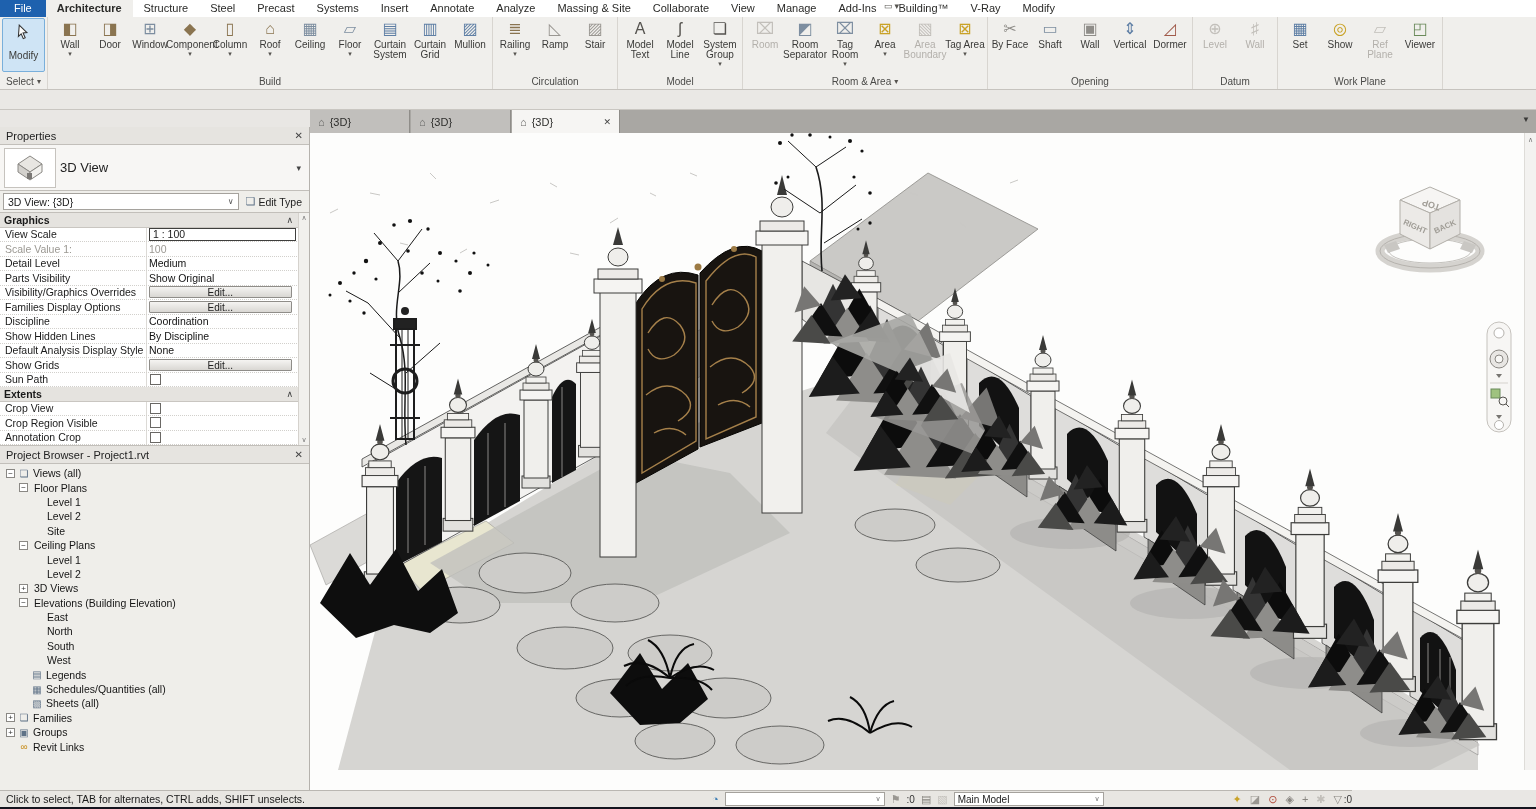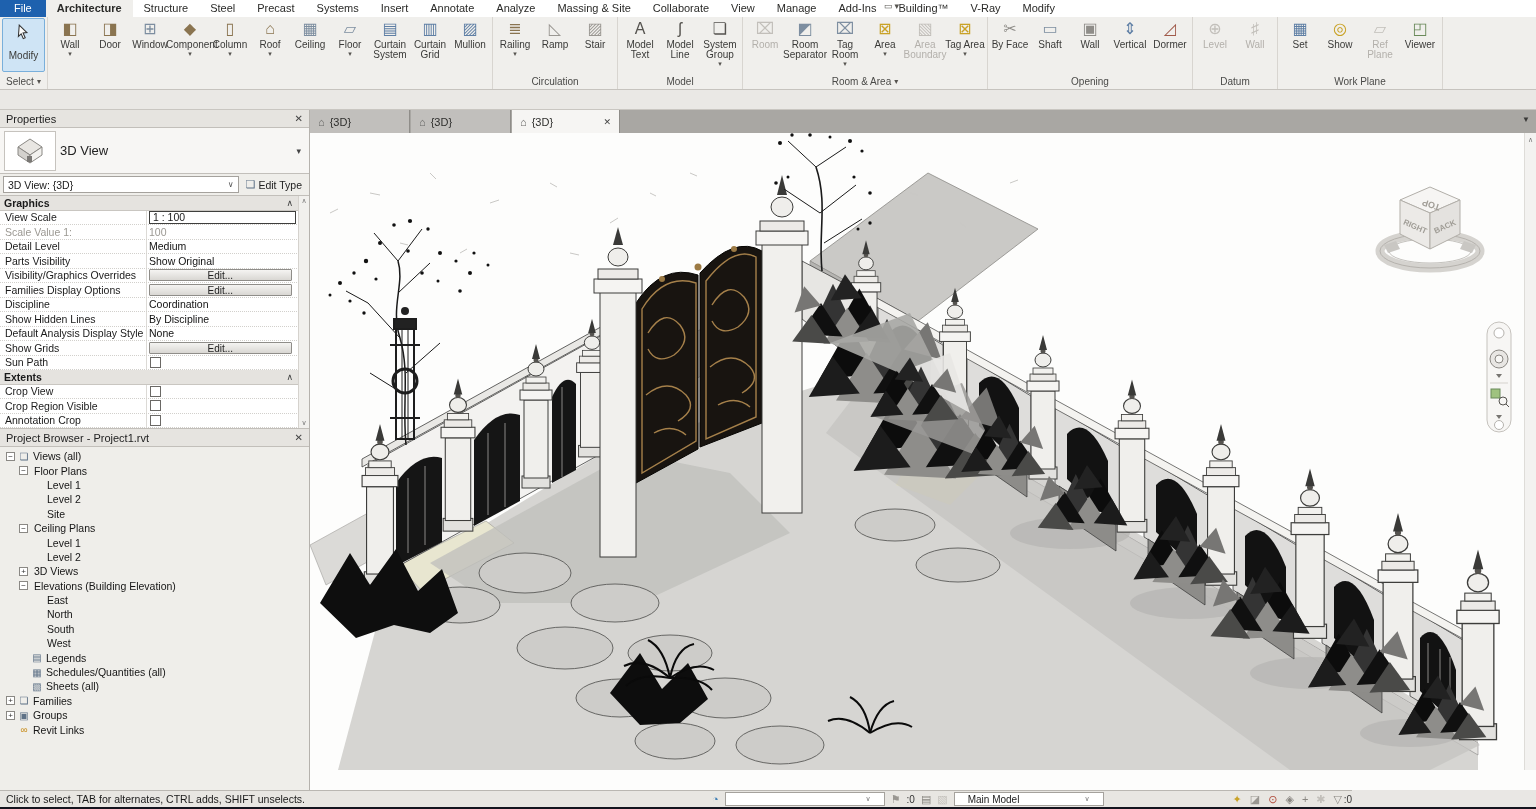--- a/index.html
+++ b/index.html
@@ -27,21 +27,21 @@
   .plabel{height:15px;font-size:10px;color:#4a4a48;display:flex;justify-content:center;align-items:center;gap:3px}
   .parrow{font-size:8px;color:#55534f;display:none}
   .parrow.show,.select-panel .parrow{display:inline}
   .select-panel{width:48px}
   .modify-btn{width:44px;height:54px;background:#cfe4f5;border:1px solid #79afdb;border-radius:2px;justify-content:flex-start;padding-top:5px}
   .modify-btn .blabel{margin-top:6px}
 
   .optionsbar{position:absolute;left:0;top:90px;width:1536px;height:20px;background:#eae8e5;border-bottom:1px solid #c9c6c1}
 
   
-  .leftcol{position:absolute;left:0;top:110px;width:310px;height:680px;background:#efeeea;border-right:1px solid #b5b2ad}
+  .leftcol{position:absolute;left:0;top:127px;width:310px;height:680px;background:#efeeea;border-right:1px solid #b5b2ad}
   .paltitle{height:18px;background:#e6e4e0;border-bottom:1px solid #c2bfba;display:flex;align-items:center;padding:0 6px;font-size:11px;color:#222}
   .paltitle .x{margin-left:auto;font-size:10px;color:#444}
   .typesel{height:46px;background:#f7f6f4;border-bottom:1px solid #c2bfba;display:flex;align-items:center}
   .typesel .thumb{width:52px;height:40px;margin:2px 4px;background:#fff;border:1px solid #c6c3be;display:flex;align-items:center;justify-content:center}
   .typesel .tlabel{font-size:13px;color:#222}
   .typesel .tdrop{margin-left:auto;padding-right:8px;font-size:9px;color:#444}
   .instrow{height:22px;display:flex;align-items:center;padding:2px 3px;gap:3px;border-bottom:1px solid #c2bfba;background:#efeeea}
   .instcombo{flex:1;height:17px;background:#fff;border:1px solid #a5a29d;display:flex;align-items:center;padding:0 4px;font-size:10.5px}
   .instcombo .chev{margin-left:auto;font-size:8px;color:#555}
   .edittype{height:18px;display:flex;align-items:center;gap:3px;background:none;border:none;font-family:inherit;font-size:10.5px;color:#222;padding:0 4px}
@@ -92,21 +92,21 @@
   .canvas{position:absolute;left:0;top:23px;width:1214px;height:637px;background:#fdfdfc;overflow:hidden}
   .vscroll{position:absolute;right:0;top:23px;width:12px;height:637px;background:#f3f2f0;border-left:1px solid #dedcd8;font-size:7px;color:#777;text-align:center;padding-top:3px}
 
   .viewcube{position:absolute;right:34px;top:32px;width:120px;height:120px}
   .navbar{position:absolute;right:12px;top:188px;width:26px;height:112px}
 
   
   .statusbar{position:absolute;left:0;top:790px;width:1352px;height:17px;background:#e8e6e2;border-top:1px solid #bab7b2;display:flex;align-items:center;font-size:10.5px;color:#1a1a1a}
   .sb-hint{padding-left:6px;white-space:nowrap}
   .sb-mid{position:absolute;left:712px;display:flex;align-items:center;gap:6px}
-  .sb-combo{width:160px;height:14px;background:#fff;border:1px solid #a5a29d;display:flex;align-items:center;padding:0 13px;font-size:10px;color:#222}
+  .sb-combo{width:160px;height:14px;background:#fff;border:1px solid #a5a29d;display:flex;align-items:center;padding:0 3px;font-size:10px;color:#222}
   .sb-combo .chev{margin-left:auto;font-size:7px;color:#777}
   .sb-combo.mm{width:150px}
   .sbi{font-size:11px;line-height:11px}
   .sb-count{font-size:10px;color:#333}
   .sb-right{position:absolute;right:10px;display:flex;align-items:center;gap:8px}
   .bottomsliver{position:absolute;left:0;top:807px;width:1536px;height:2px;background:#14141e}
 </style>
 </head>
 <body>
 
@@ -204,20 +204,23 @@
             <button class="bigbtn">
                 <span class="bicon" style="color: rgb(95, 127, 165);">▥</span>
                 <span class="blabel">Curtain Grid</span>
 
               </button>
             <button class="bigbtn">
                 <span class="bicon" style="color: rgb(95, 127, 165);">▨</span>
                 <span class="blabel">Mullion</span>
 
               </button>
+          </div>
+          <div class="plabel">
+            <span>Build</span>
           </div>
         </div>
         <div class="rpanel">
           <div class="rbuttons">
 
           <button class="bigbtn">
                 <span class="bicon" style="color: rgb(138, 116, 80);">≣</span>
                 <span class="blabel">Railing</span>
                 <span class="barrow show">▾</span>
               </button>

